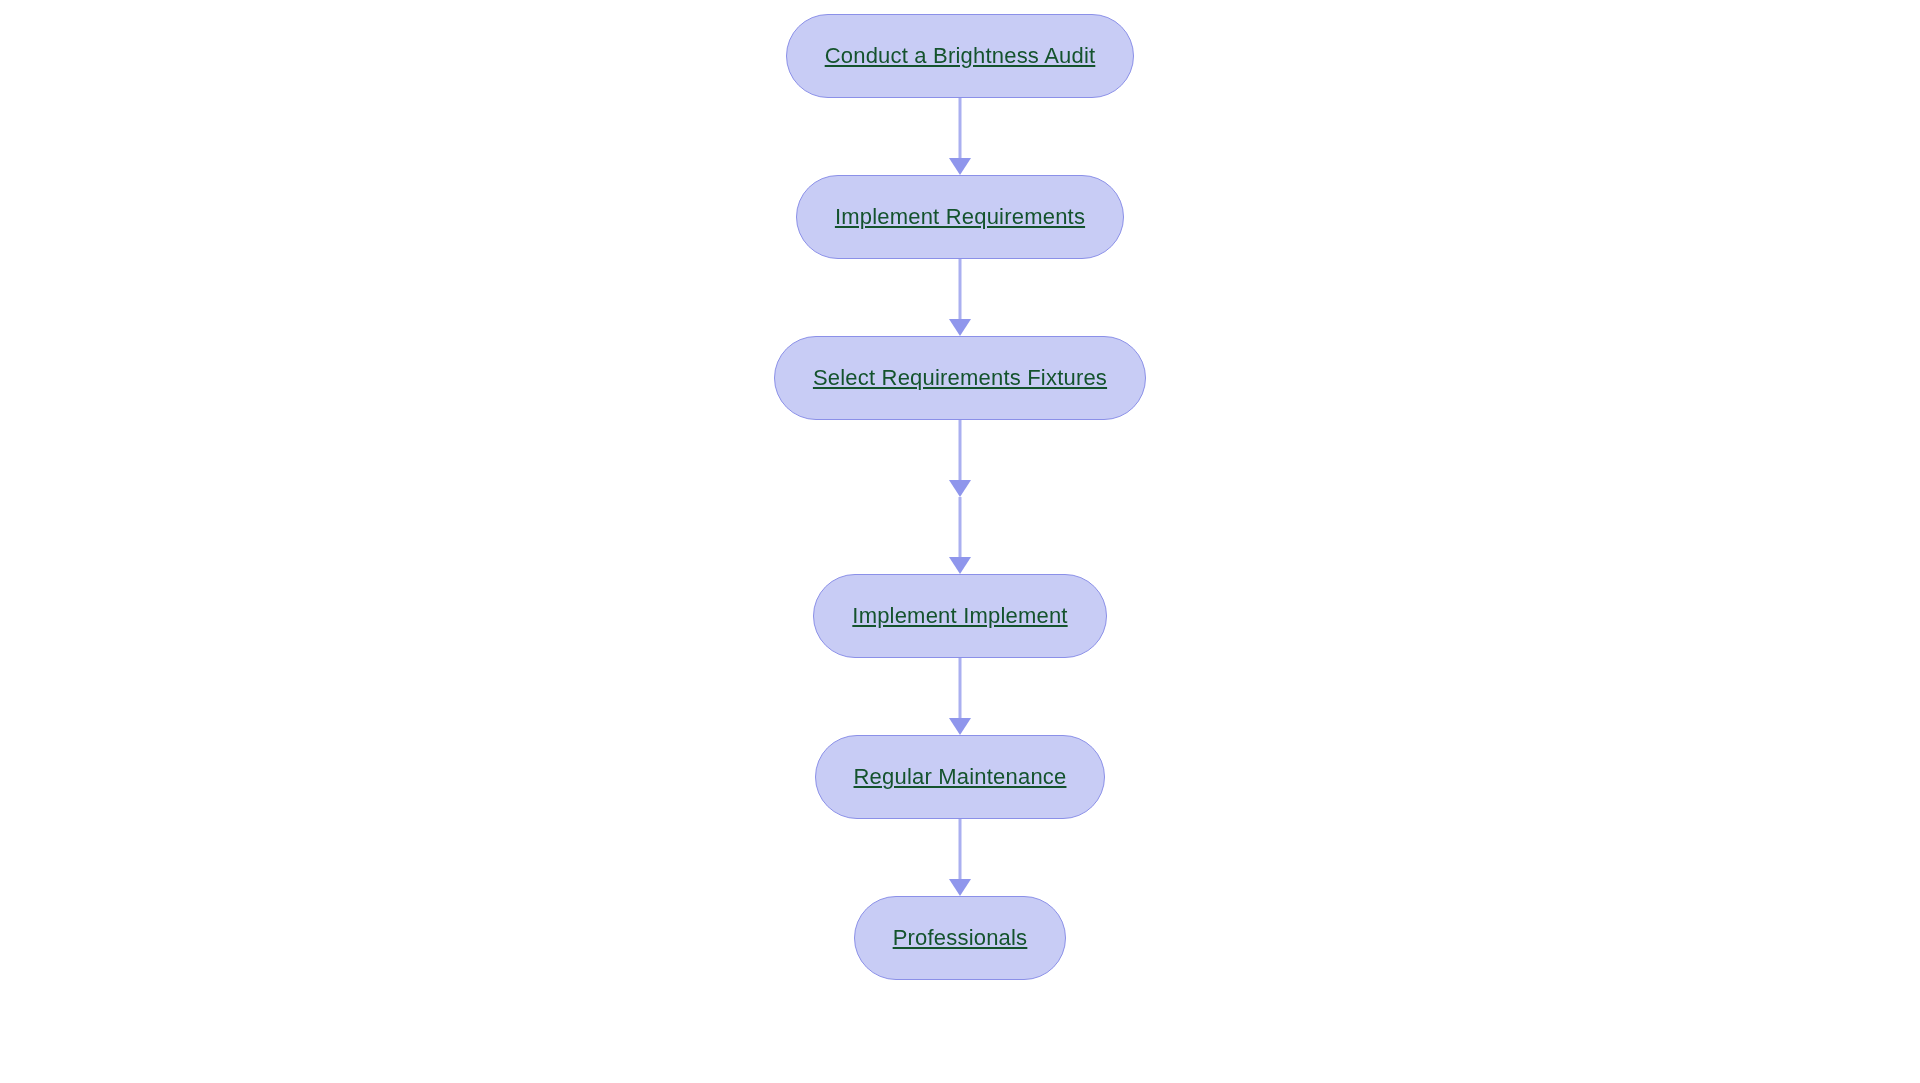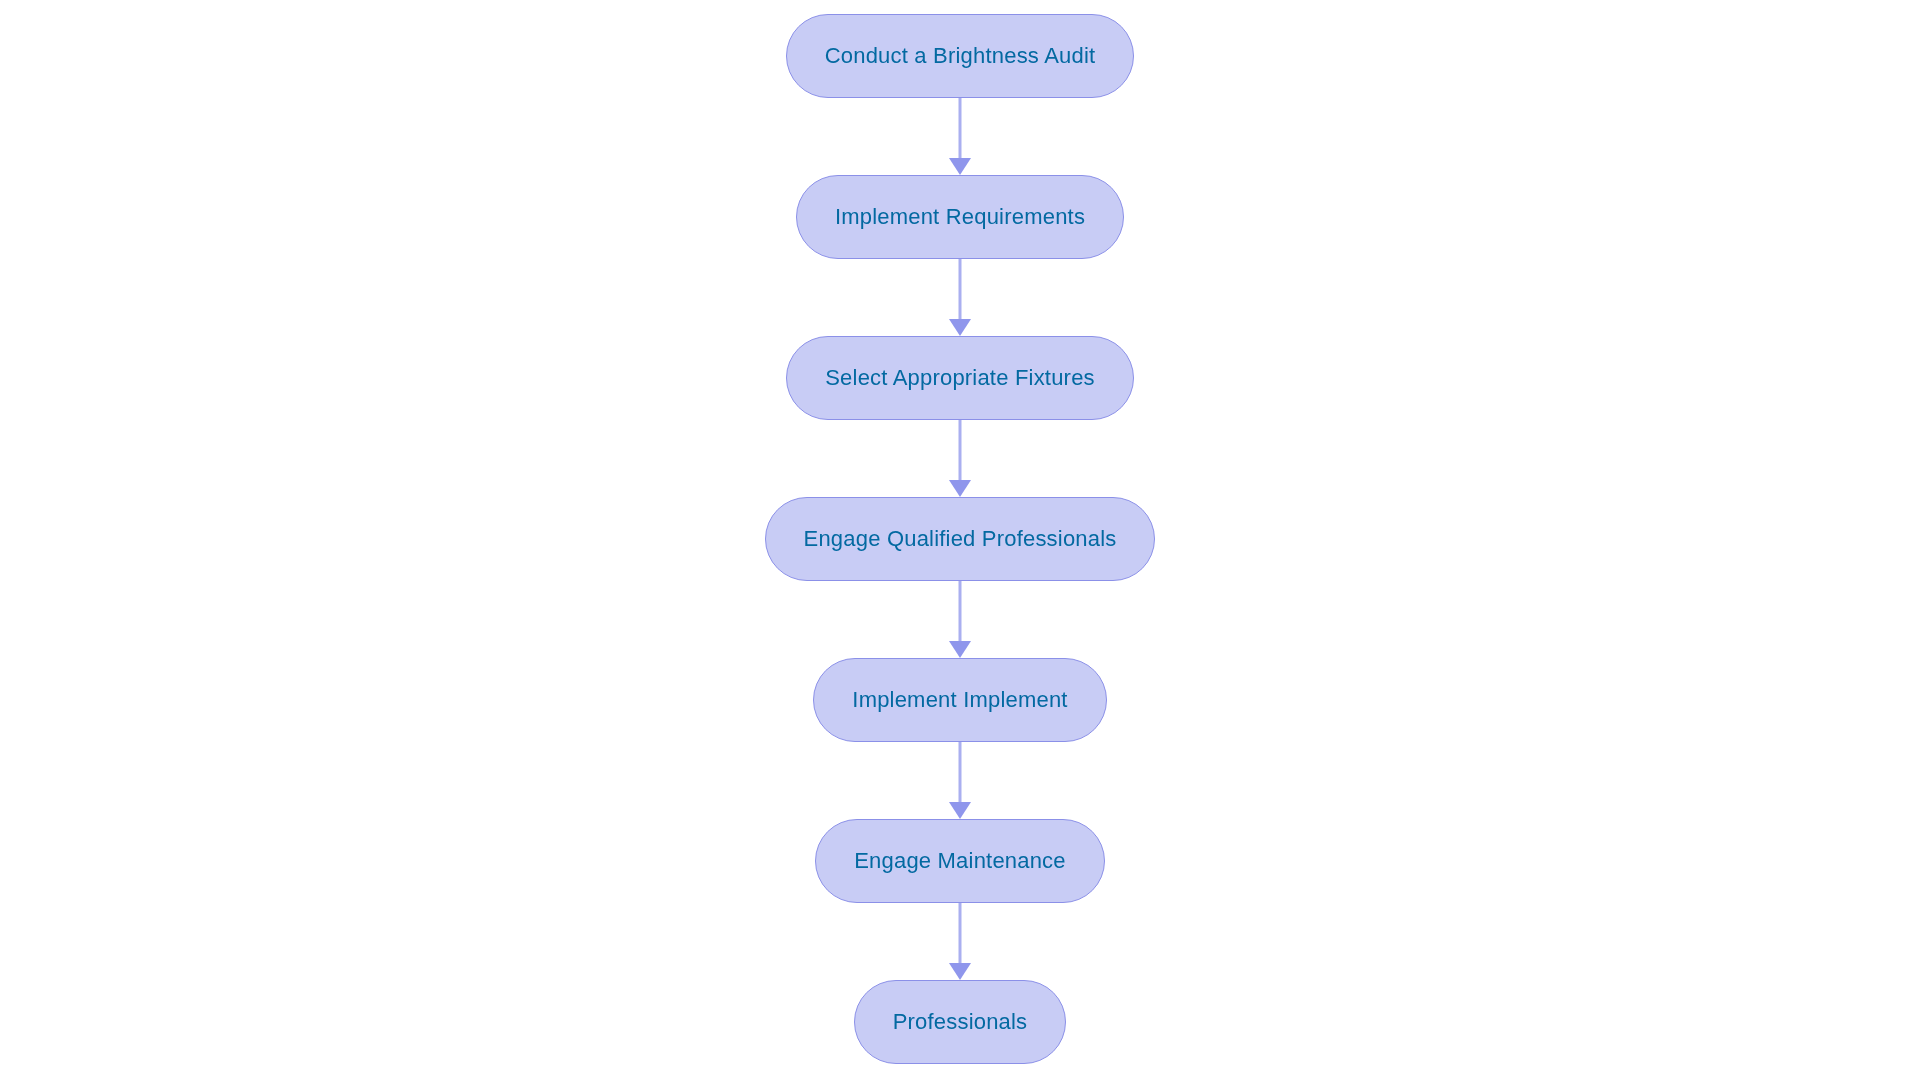--- a/index.html
+++ b/index.html
@@ -28,25 +28,26 @@
     display: flex;
     align-items: center;
     justify-content: center;
     padding: 0 38px;
     background: #c8ccf5;
     border: 1.5px solid #8b90e8;
     border-radius: 42px;
     flex: 0 0 auto;
   }
   .flow-node .node-label {
-    color: #0369a1;
+    color: #14532d;
     font-size: 22px;
     letter-spacing: 0.2px;
     white-space: nowrap;
     line-height: 1;
+    text-decoration: underline;
   }
   .connector {
     position: relative;
     width: 24px;
     height: 77px;
     flex: 0 0 auto;
   }
   .connector .line {
     position: absolute;
     left: 50%;
@@ -85,48 +86,45 @@
   <div class="flow-node">
     <span class="node-label">Implement Requirements</span>
   </div>
 
   <div class="connector">
     <div class="line"></div>
     <div class="head"></div>
   </div>
 
   <div class="flow-node">
-    <span class="node-label">Select Appropriate Fixtures</span>
+    <span class="node-label">Select Requirements Fixtures</span>
   </div>
 
   <div class="connector">
     <div class="line"></div>
     <div class="head"></div>
   </div>
 
-  <div class="flow-node">
-    <span class="node-label">Engage Qualified Professionals</span>
-  </div>
 
   <div class="connector">
     <div class="line"></div>
     <div class="head"></div>
   </div>
 
   <div class="flow-node">
     <span class="node-label">Implement Implement</span>
   </div>
 
   <div class="connector">
     <div class="line"></div>
     <div class="head"></div>
   </div>
 
   <div class="flow-node">
-    <span class="node-label">Engage Maintenance</span>
+    <span class="node-label">Regular Maintenance</span>
   </div>
 
   <div class="connector">
     <div class="line"></div>
     <div class="head"></div>
   </div>
 
   <div class="flow-node">
     <span class="node-label">Professionals</span>
   </div>

